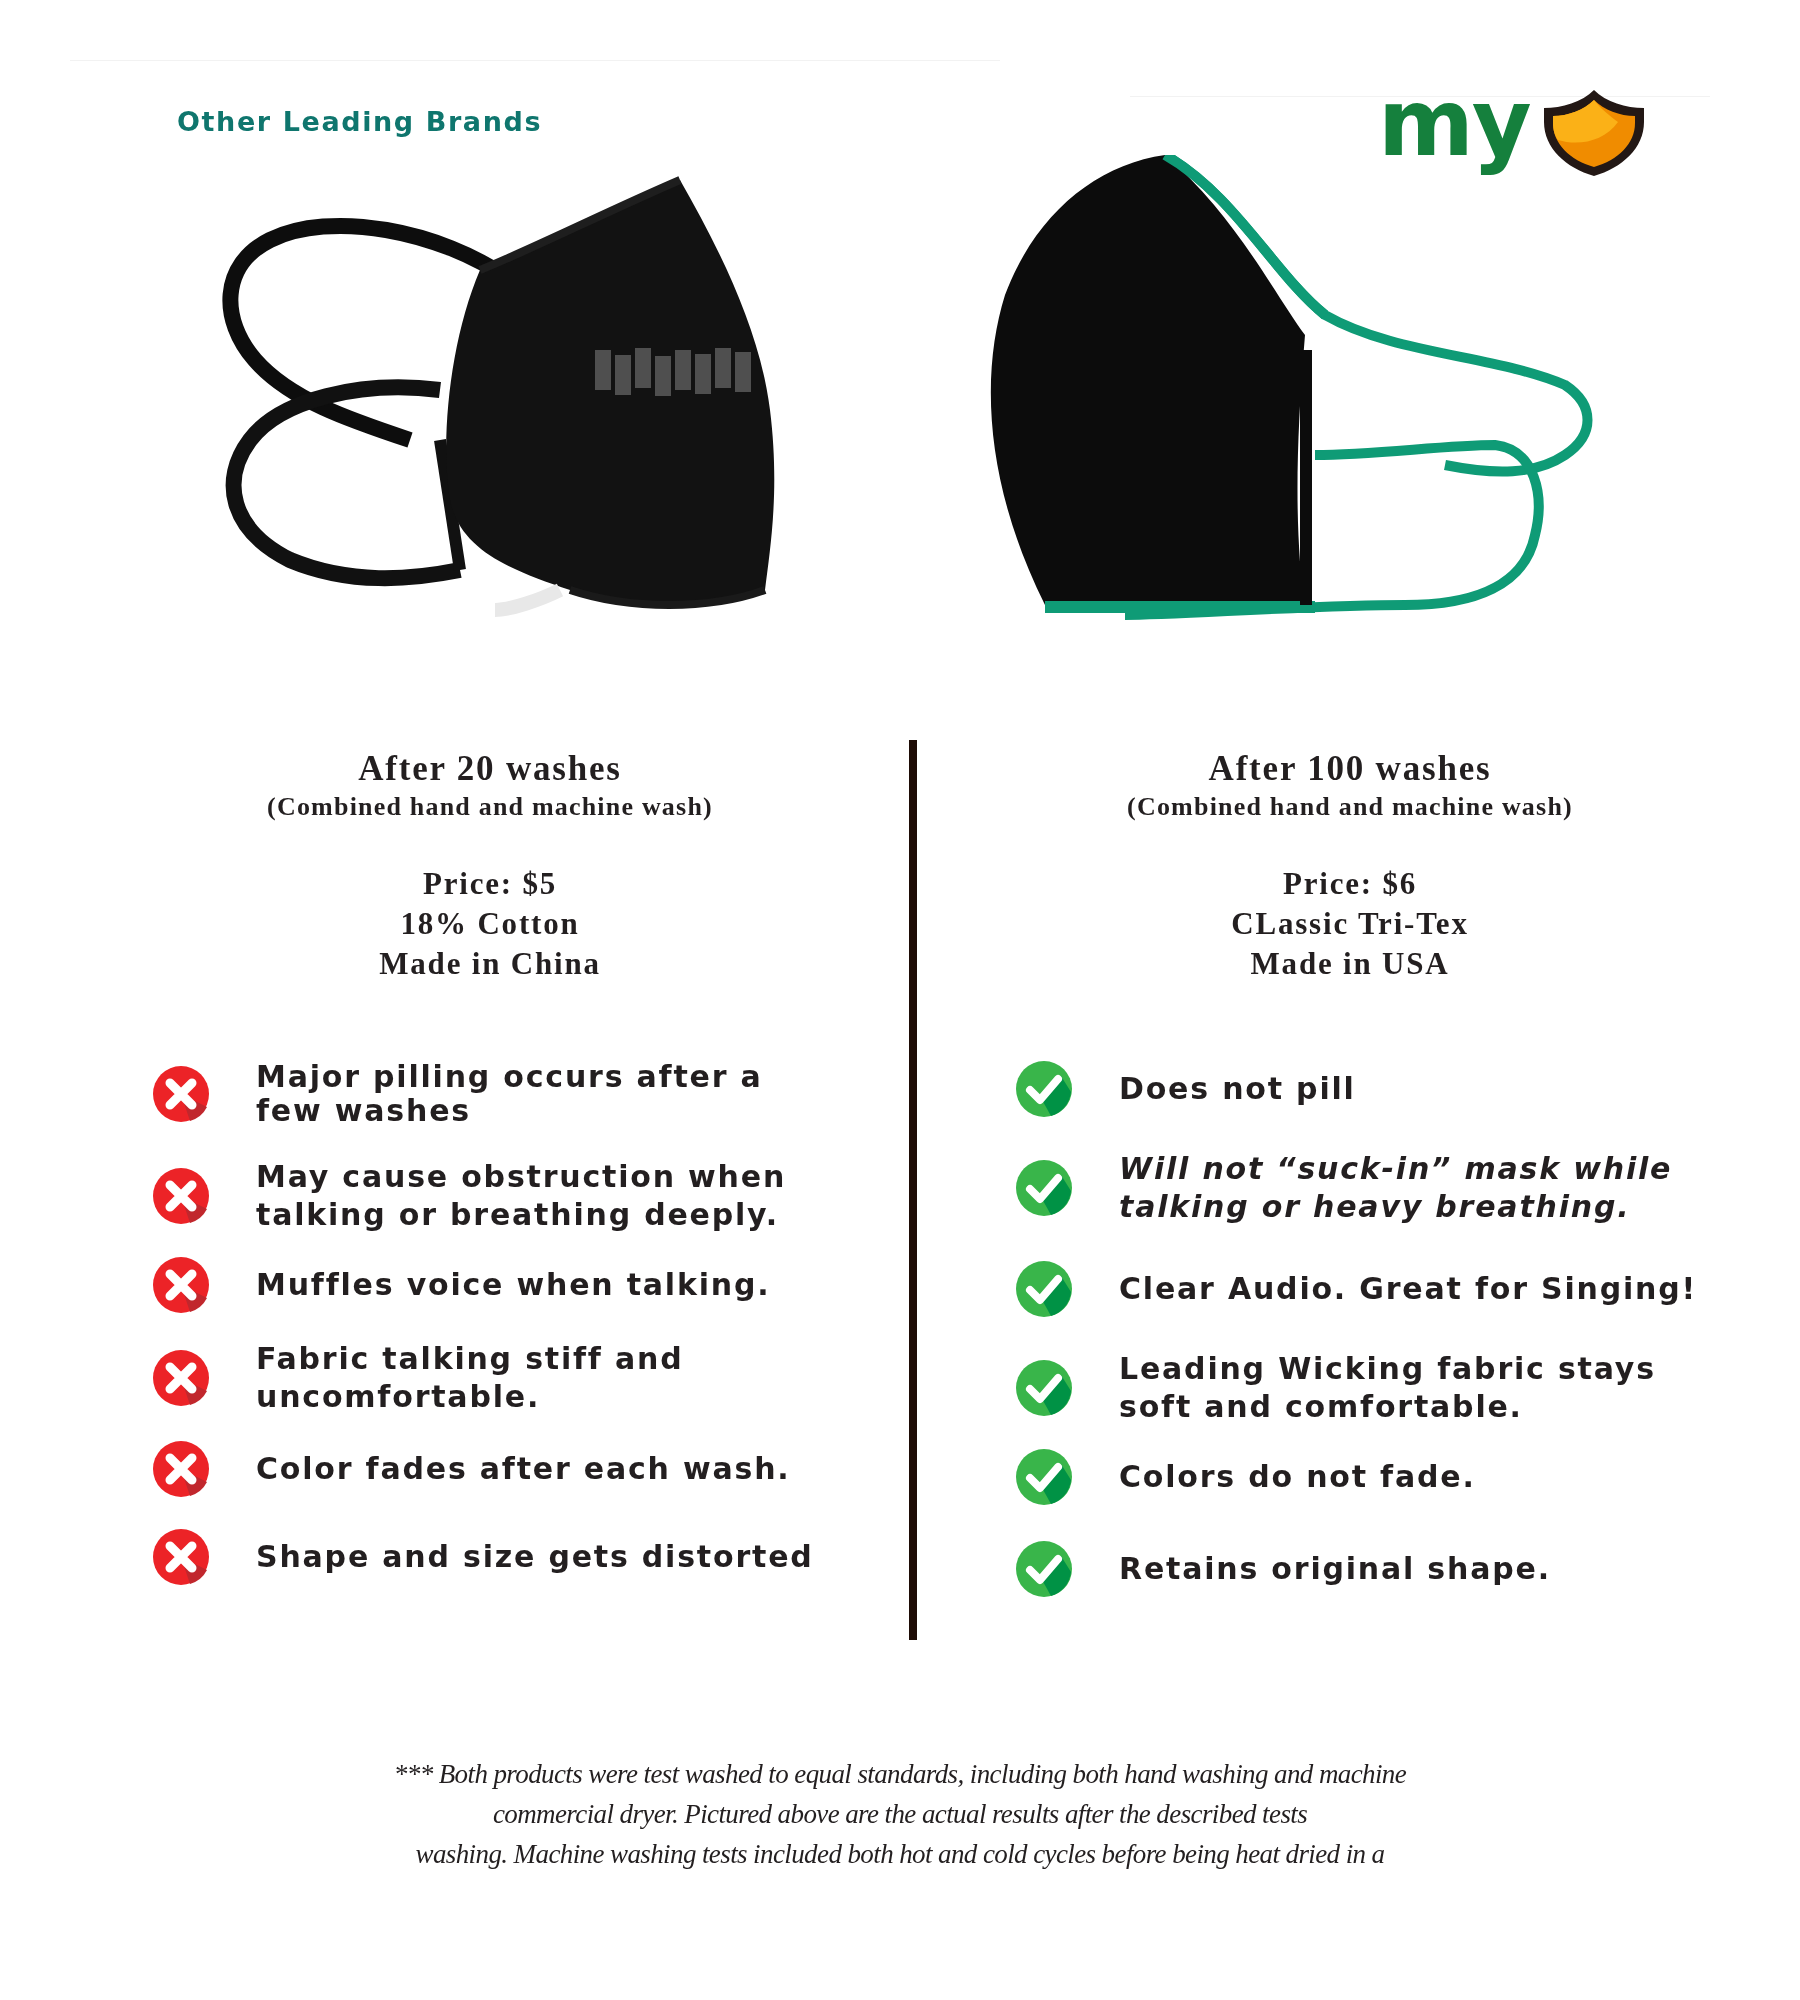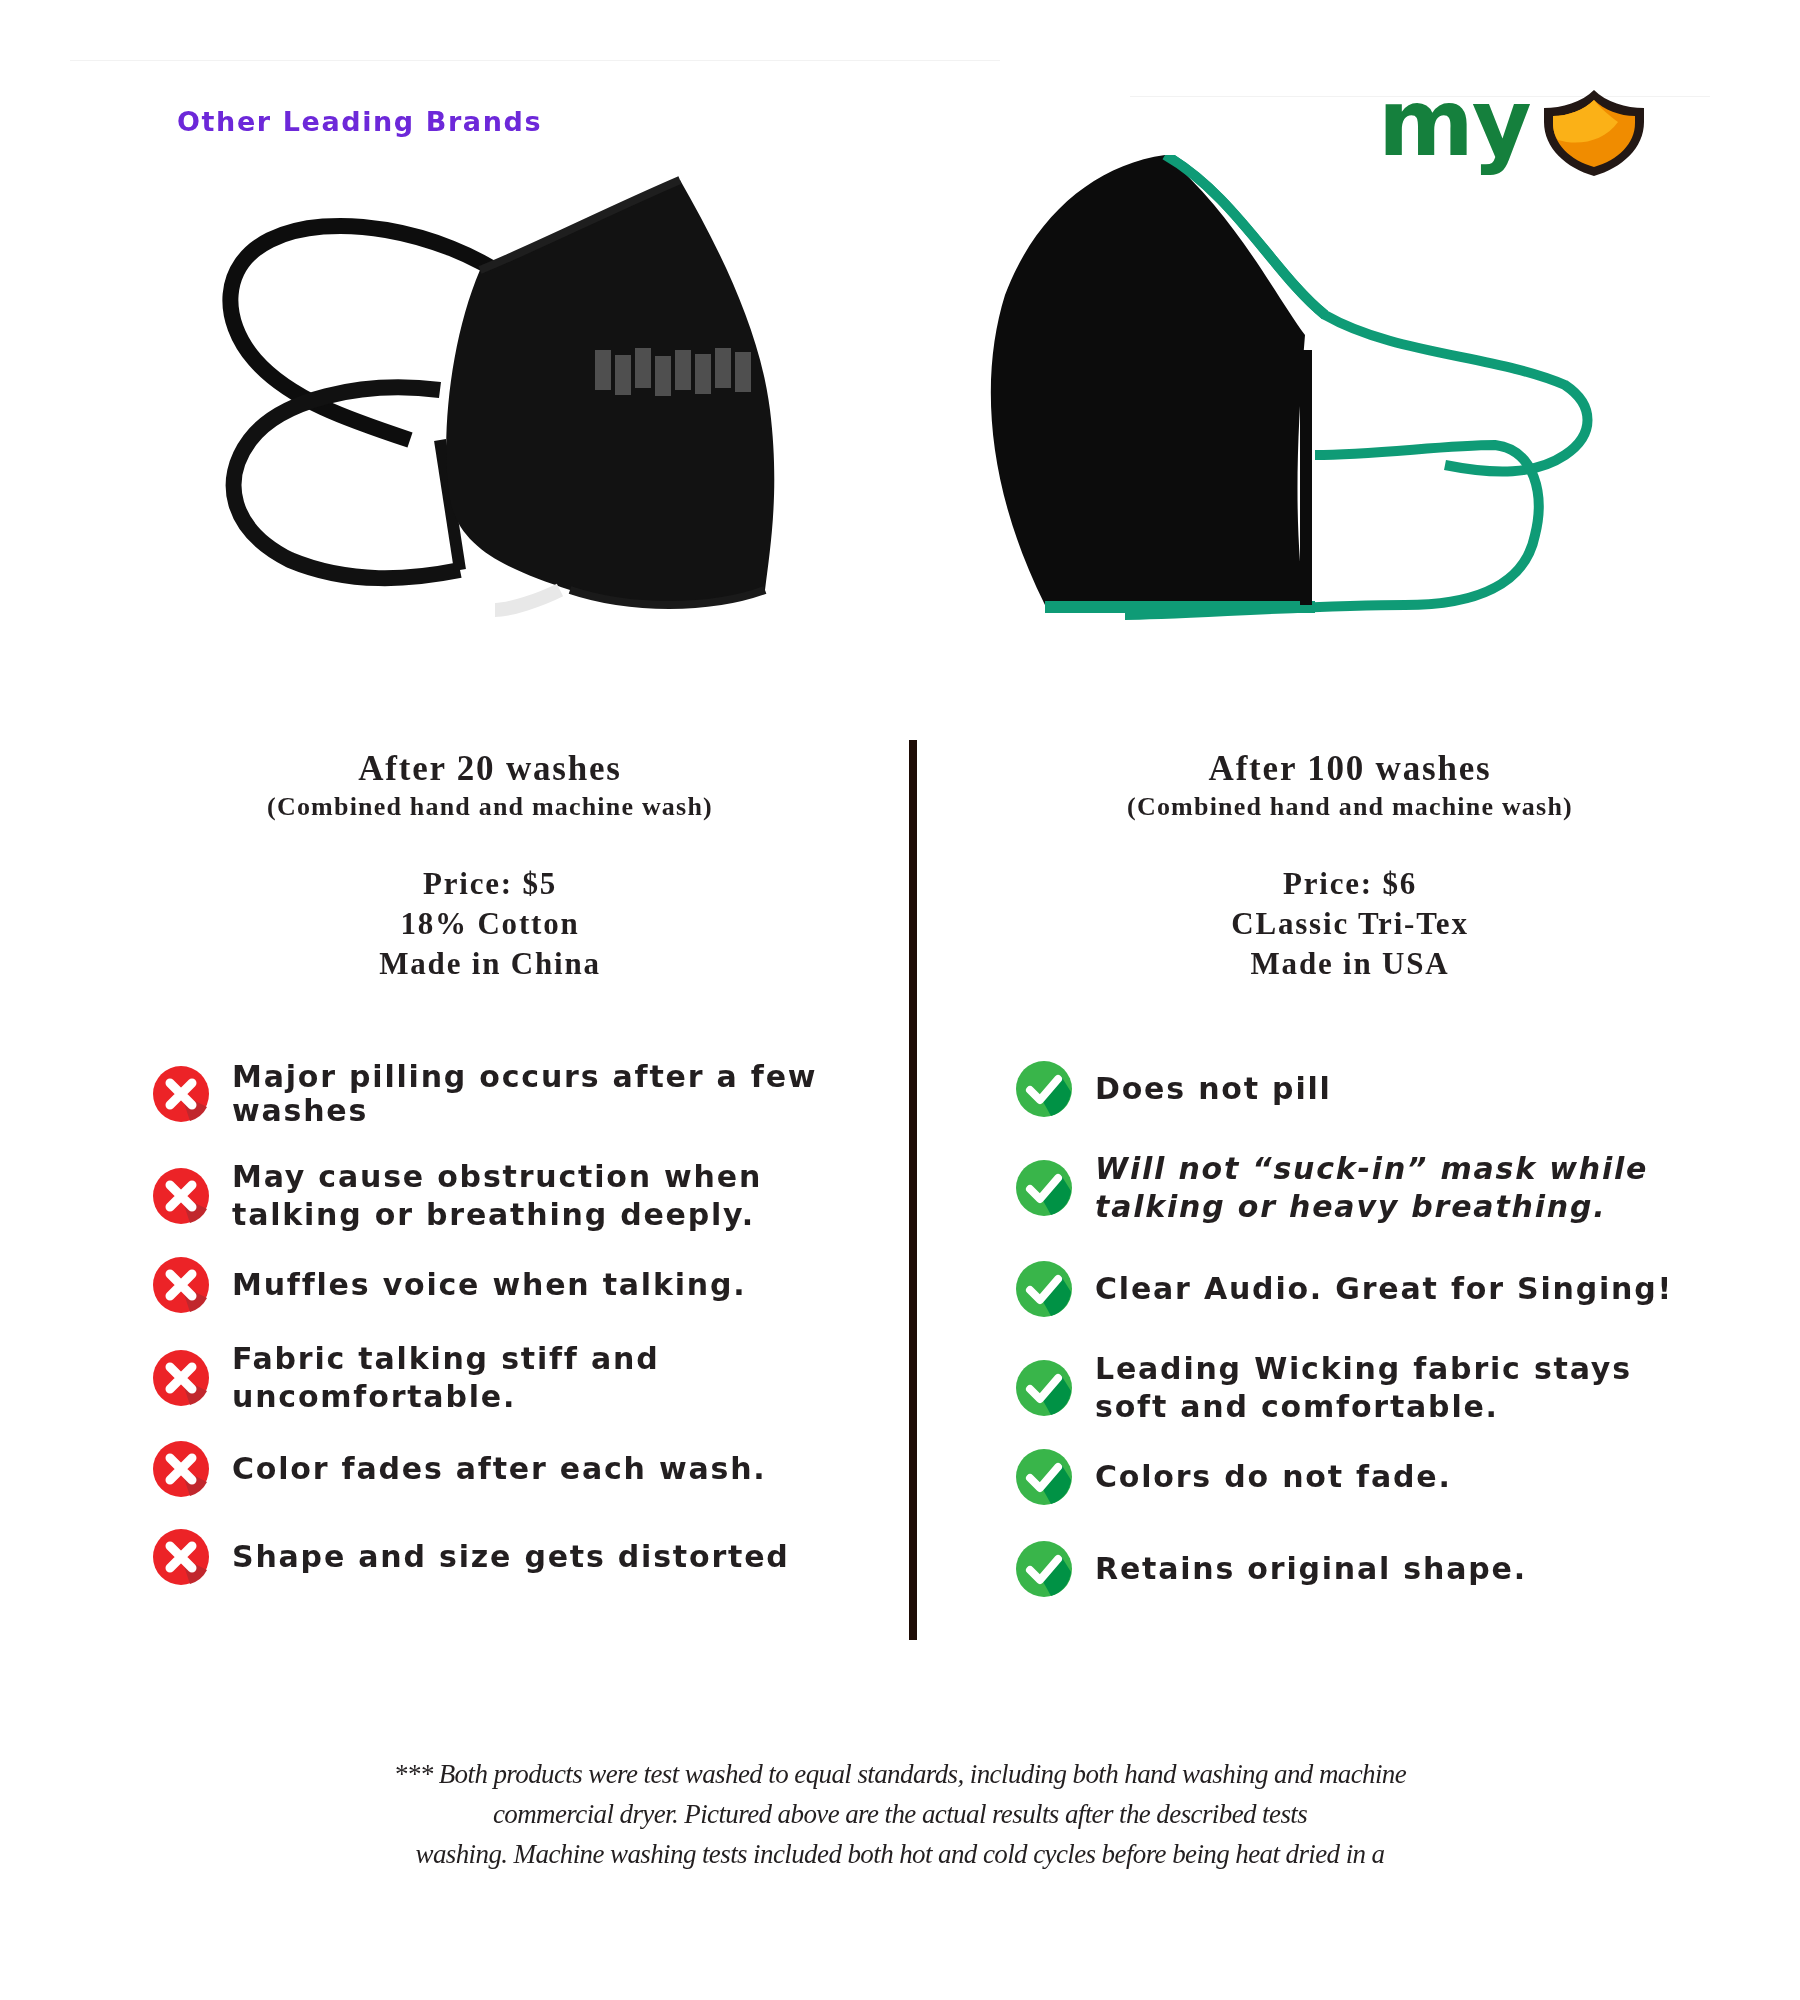--- a/index.html
+++ b/index.html
@@ -20,21 +20,21 @@
     height: 1px;
     background: #f2f2f2;
   }
   .brand-label {
     position: absolute;
     left: 177px;
     top: 106px;
     font-size: 27px;
     font-weight: bold;
     letter-spacing: 1.6px;
-    color: #6d28d9;
+    color: #0f766e;
   }
   .logo {
     position: absolute;
     left: 1378px;
     top: 86px;
     display: flex;
     align-items: center;
   }
   .logo-text {
     font-size: 92px;
@@ -85,20 +85,21 @@
   .col-head .specs {
     margin-top: 40px;
     font-size: 31px;
     letter-spacing: 1.8px;
     line-height: 40px;
   }
   .item {
     position: absolute;
     display: flex;
     align-items: center;
+    gap: 24px;
   }
   .item .icon {
     width: 58px;
     height: 58px;
     flex: 0 0 58px;
     margin-right: 22px;
   }
   .item .text {
     font-size: 30px;
     font-weight: bold;

